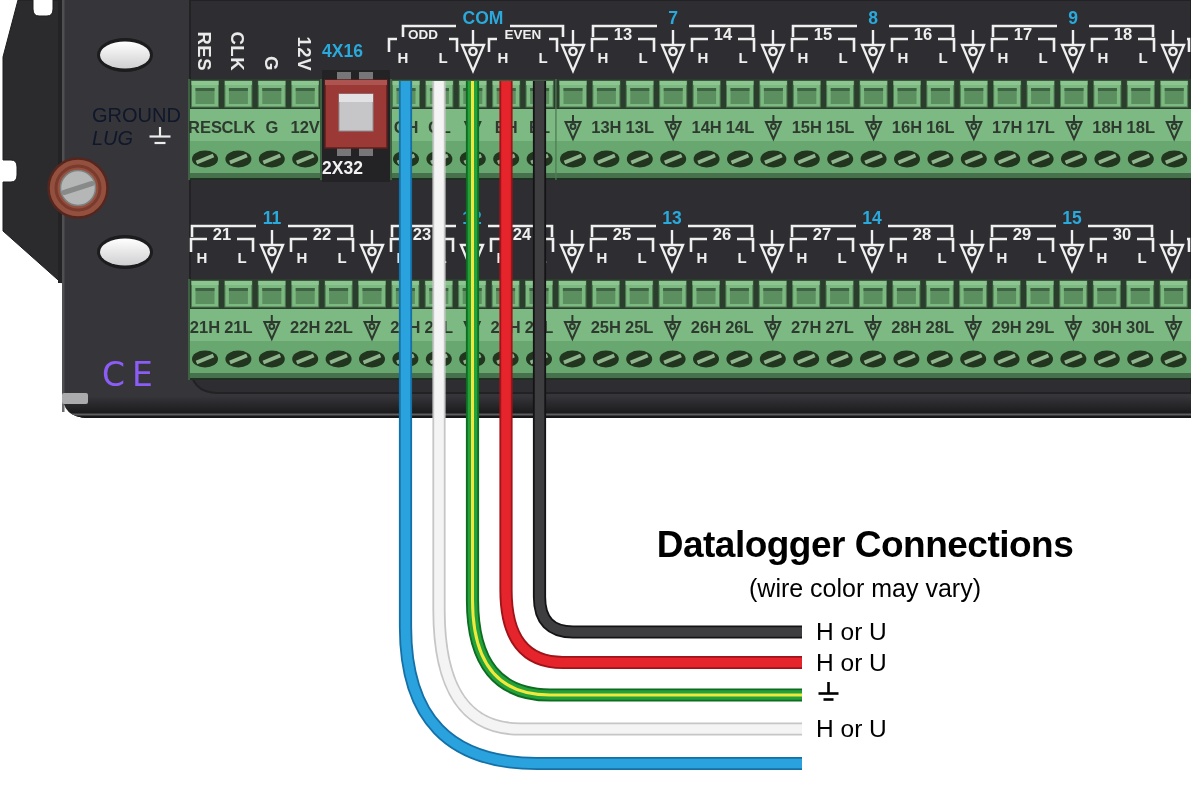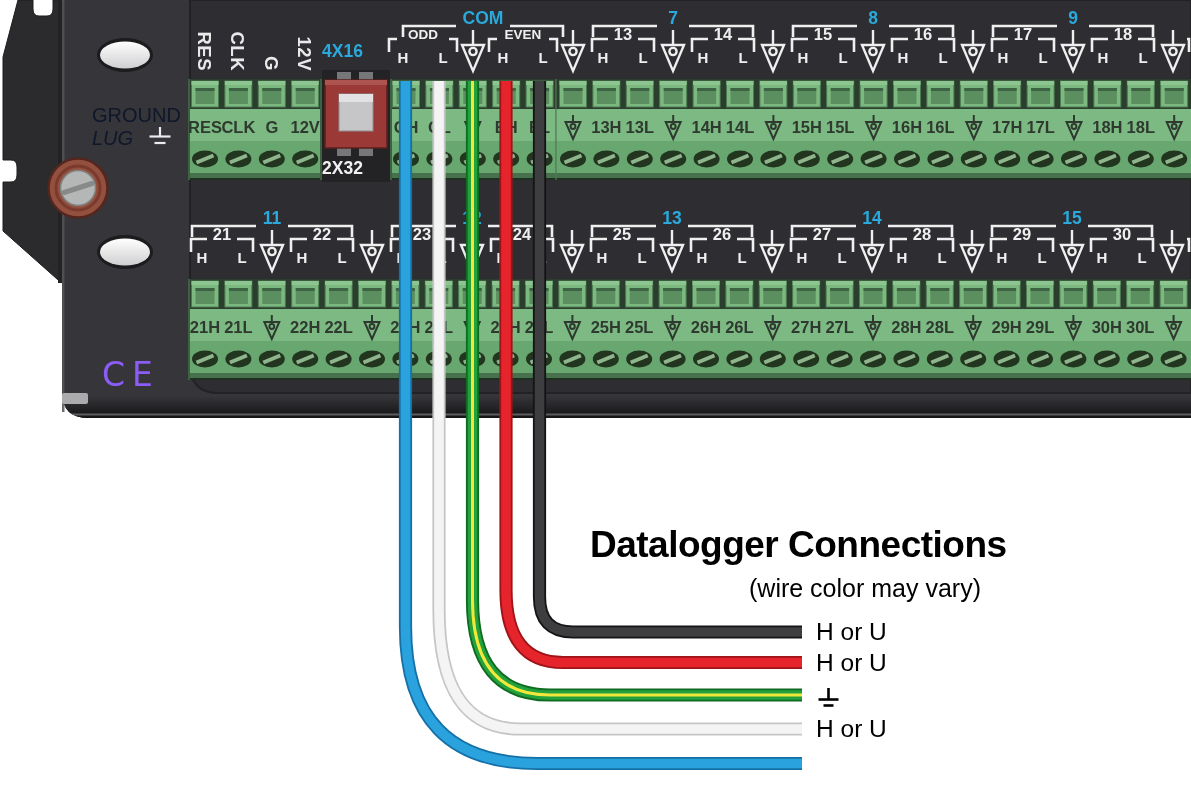--- a/index.html
+++ b/index.html
@@ -11,26 +11,26 @@
   
   .vlabel{position:absolute;white-space:nowrap;font-size:18.5px;font-weight:bold;color:#E9E9E9;
           transform-origin:0 0;transform:rotate(90deg) translateX(-100%);letter-spacing:.5px;}
   .ground-lug{position:absolute;left:92px;top:104px;color:#0f172a;font-size:20px;line-height:23px;}
   .lug-row{display:flex;align-items:flex-start;gap:14px;font-style:italic;}
   .ce{position:absolute;left:102px;top:331px;color:#8b5cf6;font-size:33px;letter-spacing:7px;
       font-family:"DejaVu Sans",sans-serif;margin-top:24px;}
   .sw-label{position:absolute;left:322px;width:68px;text-align:left;font-weight:bold;font-size:17.5px;}
   .sw-label.top{top:41px;}
   .sw-label.bottom{top:158px;color:#F2F2F2;}
-  .legend-title{position:absolute;left:590px;top:524px;width:550px;
+  .legend-title{position:absolute;left:590px;top:524px;width:550px;text-align:center;
                 font-size:37px;font-weight:bold;color:#000;letter-spacing:-.5px;}
   .legend-subtitle{position:absolute;left:590px;top:574px;width:550px;text-align:center;
                    font-size:25px;color:#000;}
   .wire-label{position:absolute;left:816px;height:32px;line-height:32px;font-size:24.5px;color:#000;
-              display:flex;align-items:flex-end;gap:6px;white-space:nowrap;}
+              display:flex;align-items:flex-start;gap:6px;white-space:nowrap;}
 </style>
 </head>
 <body>
 
 <div class="stage">
 
   <svg id="panel-svg" class="layer" width="1191" height="785" viewBox="0 0 1191 785">
     <defs>
       <clipPath id="bodyClip">
           <path d="M62,0 V392 Q62,418 88,418 H1191 V0 Z"></path>

